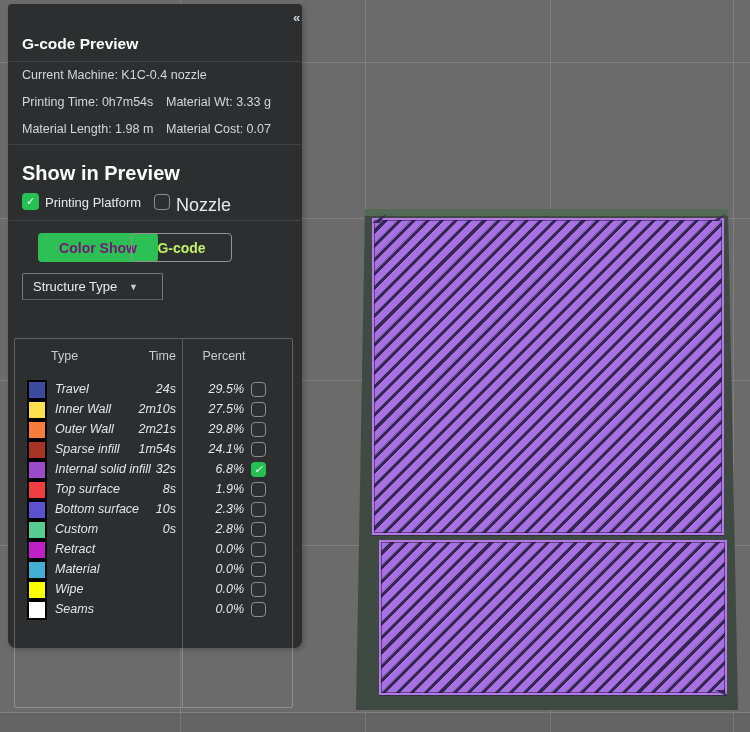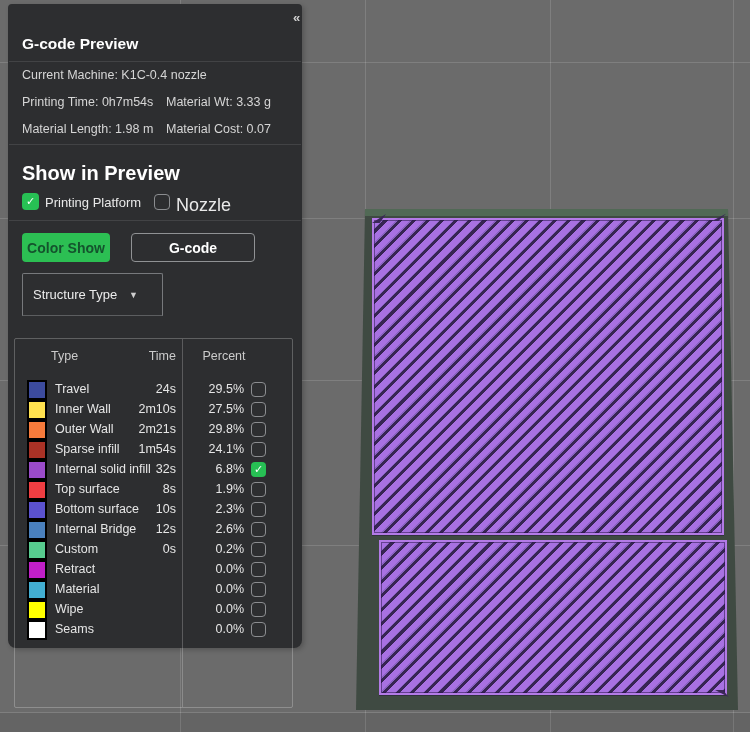--- a/index.html
+++ b/index.html
@@ -49,39 +49,39 @@
     font-size: 11px; color: #fff; cursor: pointer; }
   .checkbox.checked { background: #27c054; border: none; }
   .checkbox.unchecked { background: transparent; border: 1.5px solid #8b8d90; color: transparent; }
   #cb-platform { position: absolute; left: 14px; top: 189px; width: 17px; height: 17px; }
   #cb-platform-label { position: absolute; left: 37px; top: 191px; font-size: 13px; color: #e9e9e9; }
   #cb-nozzle { position: absolute; left: 146px; top: 190px; width: 16px; height: 16px; }
   #cb-nozzle-label { position: absolute; left: 168px; top: 191px; font-size: 18px; color: #e9e9e9; }
 
   .btn { position: absolute; top: 229px; height: 29px; border-radius: 4px; font-size: 14px; font-weight: bold;
     display: flex; align-items: center; justify-content: center; cursor: pointer; }
-  #btn-color-show { left: 14px; width: 88px; background: #2cbf53; color: #14532d; }
-  #btn-gcode { left: 123px; width: 124px; background: transparent; border: 1px solid #909294; color: #ffffff; }
-
-  #structure-dropdown { position: absolute; left: 14px; top: 269px; width: 141px; height: 43px;
+  #btn-color-show { left: 30px; width: 120px; background: #2cbf53; color: #701a75; }
+  #btn-gcode { left: 123px; width: 101px; background: transparent; border: 1px solid #909294; color: #bef264; }
+
+  #structure-dropdown { position: absolute; left: 14px; top: 269px; width: 141px; height: 27px;
     border: 1px solid #77797c; border-bottom-color: #5c5e60; border-radius: 2px 2px 0 0;
     display: flex; align-items: center; font-size: 13px; color: #ececec; cursor: pointer; padding: 0 24px 0 10px; }
   #structure-dropdown .caret { margin-left: auto; font-size: 9px; color: #cfcfcf; }
 
   
   #structure-table { position: absolute; left: 14px; top: 293px; width: 279px; height: 370px;
     border: 1px solid rgba(255,255,255,0.24); border-radius: 2px; font-size: 12.5px; color: #e6e6e6; margin-top: 45px; }
   #col-divider { position: absolute; left: 167px; top: 0; bottom: 0; width: 1px; background: rgba(255,255,255,0.22); }
   .thead { position: absolute; top: 10px; left: 0; right: 0; height: 20px; color: #cbcbcb; }
   .thead .h-type { position: absolute; left: 36px; }
   .thead .h-time { position: absolute; right: 116px; }
   .thead .h-pct  { position: absolute; right: 43px; width: 50px; text-align: center; }
 
   #rows { position: absolute; top: 41px; left: 0; right: 0; }
-  .trow { position: relative; height: 20px; }
+  .trow { position: relative; height: 20px; font-style: italic; }
   .swatch { position: absolute; left: 12px; top: 0; width: 20px; height: 20px; border: 2px solid #000; }
   .tlabel { position: absolute; left: 40px; top: 2px; white-space: nowrap; }
   .ttime { position: absolute; right: 116px; top: 2px; }
   .tpct  { position: absolute; right: 48px; top: 2px; }
   .row-cb { position: absolute; right: 26px; top: 2px; width: 15px; height: 15px; }
 </style>
 </head>
 <body>
 
 <div id="viewport">
@@ -188,31 +188,24 @@
         <span class="checkbox row-cb unchecked"></span>
       </div>
       <div class="trow">
         <span class="swatch" style="background: rgb(91, 82, 207);"></span>
         <span class="tlabel">Bottom surface</span>
         <span class="ttime">10s</span>
         <span class="tpct">2.3%</span>
         <span class="checkbox row-cb unchecked"></span>
       </div>
       <div class="trow">
-        <span class="swatch" style="background: rgb(74, 128, 189);"></span>
-        <span class="tlabel">Internal Bridge</span>
-        <span class="ttime">12s</span>
-        <span class="tpct">2.6%</span>
-        <span class="checkbox row-cb unchecked"></span>
-      </div>
-      <div class="trow">
         <span class="swatch" style="background: rgb(87, 204, 143);"></span>
         <span class="tlabel">Custom</span>
         <span class="ttime">0s</span>
-        <span class="tpct">0.2%</span>
+        <span class="tpct">2.8%</span>
         <span class="checkbox row-cb unchecked"></span>
       </div>
       <div class="trow">
         <span class="swatch" style="background: rgb(192, 31, 200);"></span>
         <span class="tlabel">Retract</span>
         <span class="ttime"></span>
         <span class="tpct">0.0%</span>
         <span class="checkbox row-cb unchecked"></span>
       </div>
       <div class="trow">

